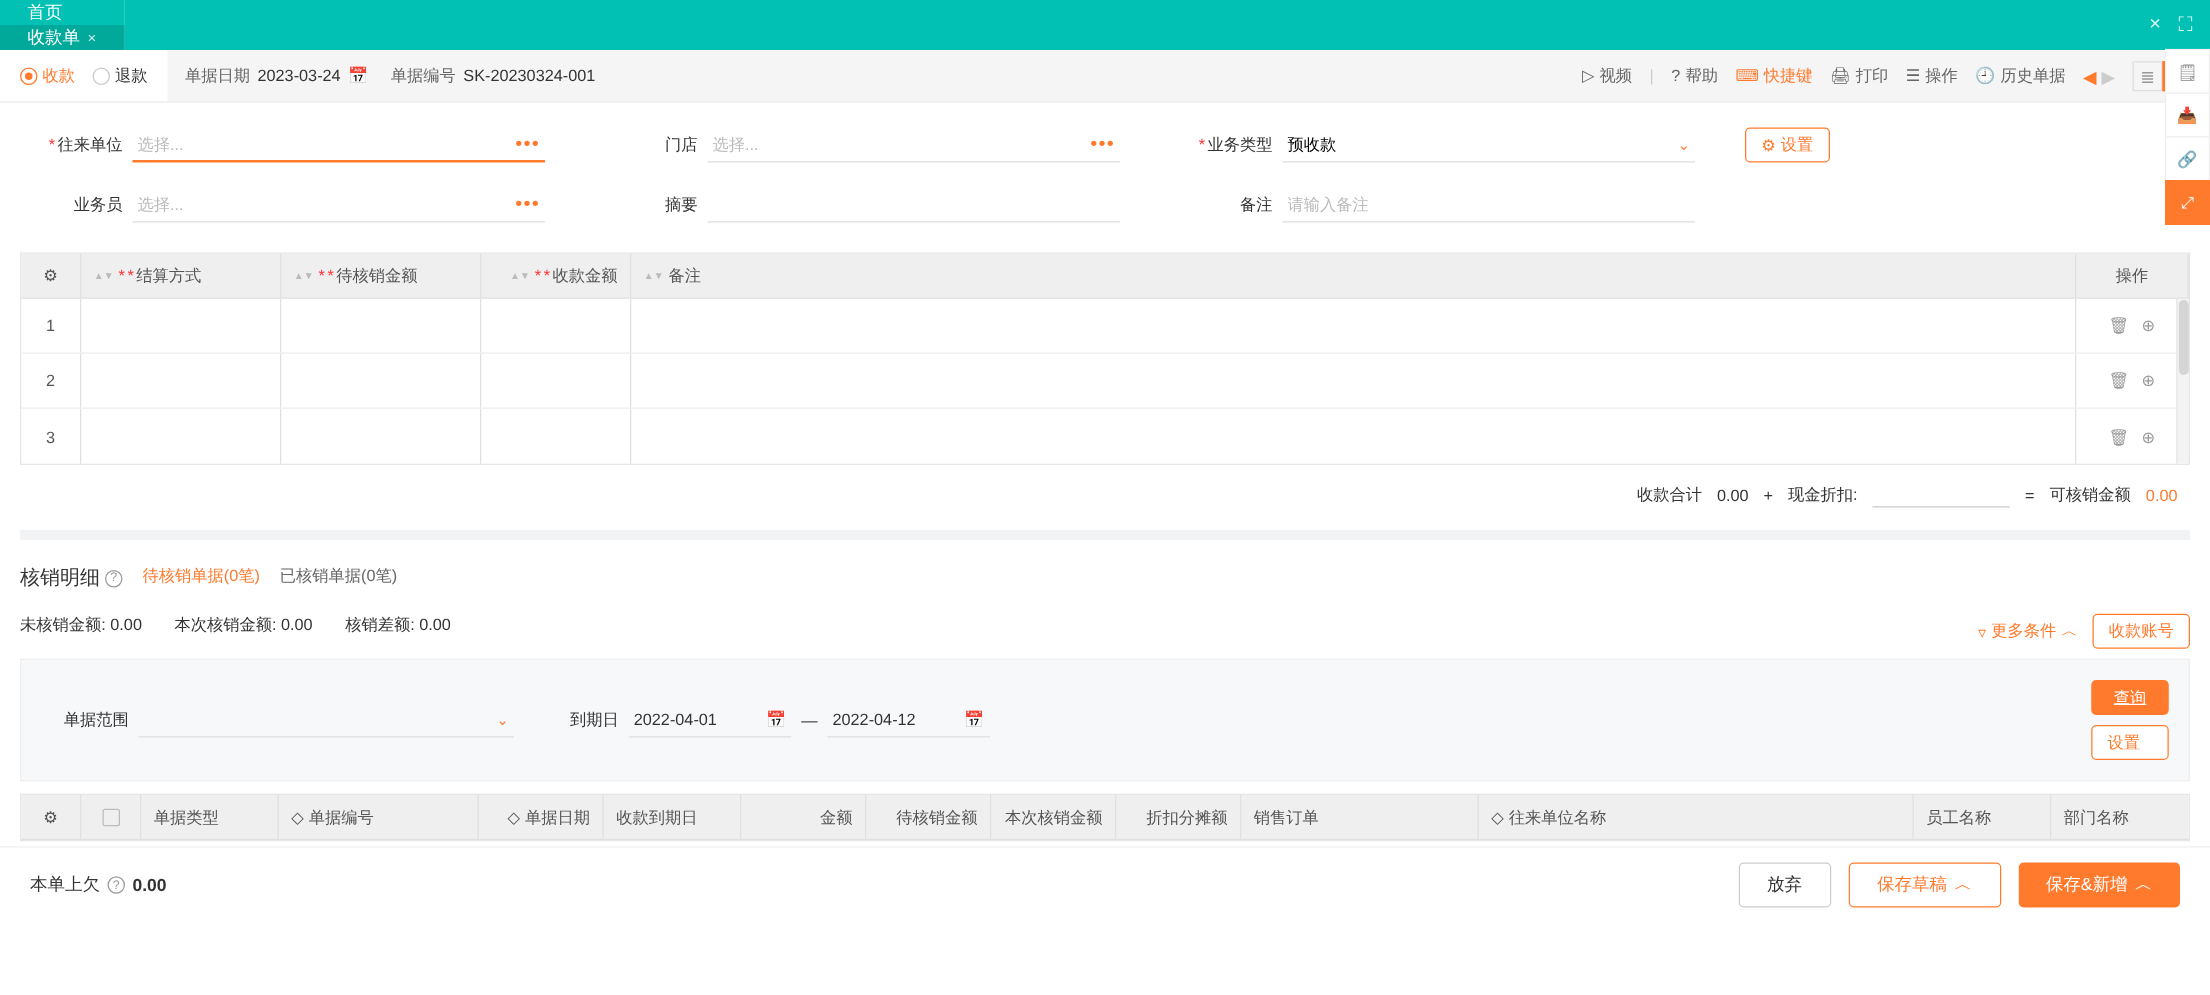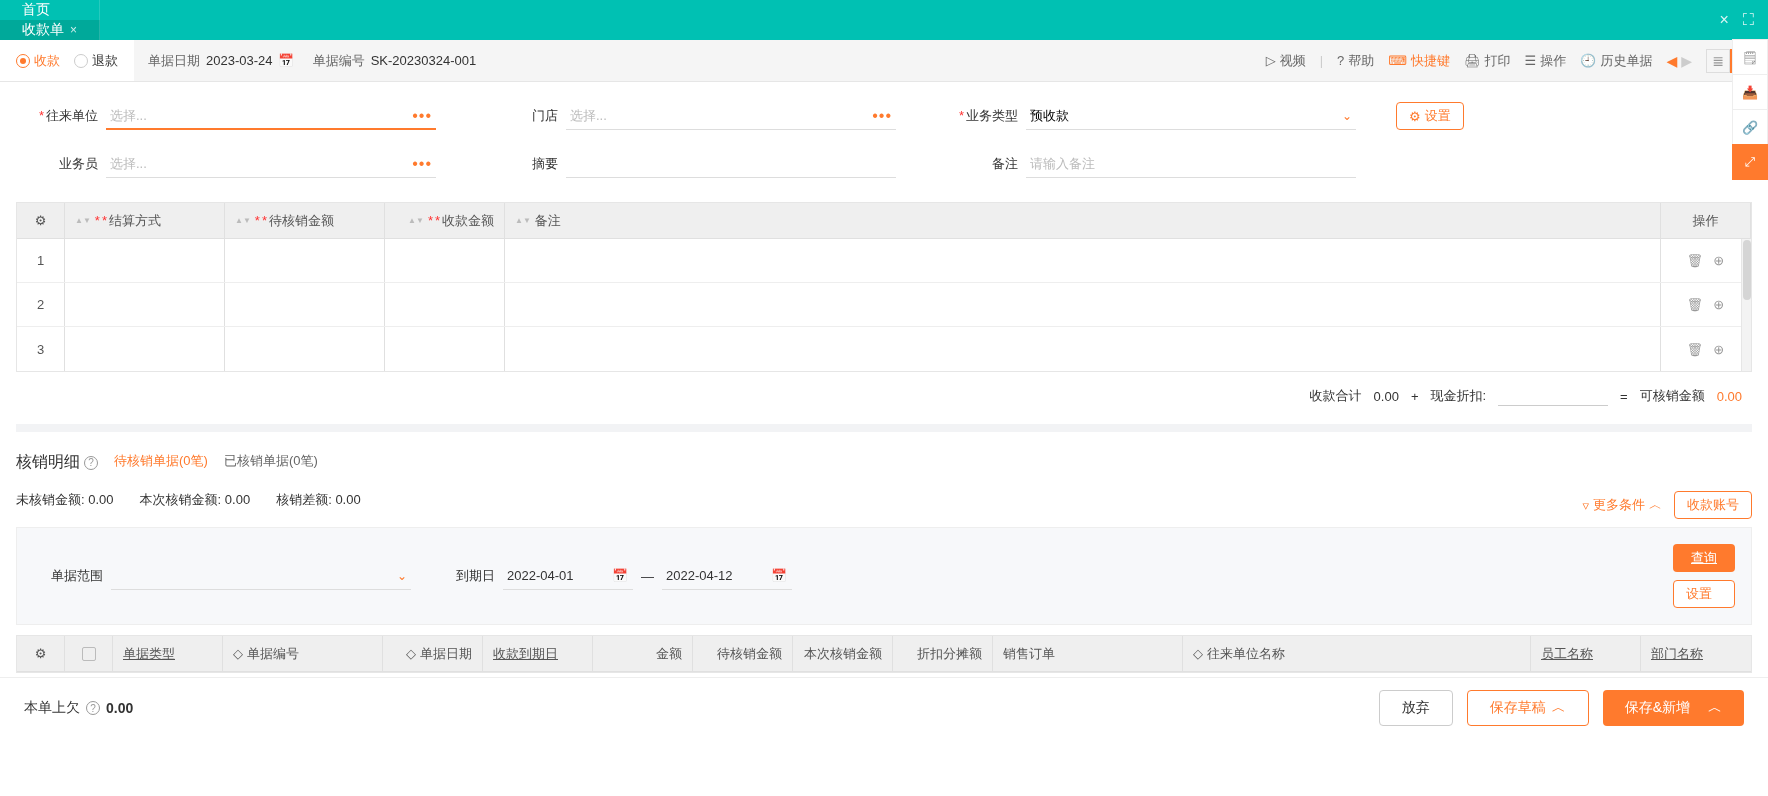--- a/index.html
+++ b/index.html
@@ -91,34 +91,34 @@
 .date-like { border:none; border-bottom:1px solid #ddd; width:130px; height:28px; display:flex; align-items:center; justify-content:space-between; padding:0 4px;}
 .btn-solid { background:#ff7a2d; color:#fff; border:none; border-radius:4px; height:28px; padding:0 18px; cursor:pointer; font-size:13px;text-decoration:underline;}
 .filter-btns { display:flex; flex-direction:column; gap:8px; margin-left:auto;}
 
 
 .tbl2 { border:1px solid #e6e6e6; margin-top:10px;}
 .tbl2-head { display:flex; background:#efefef; height:36px; border-bottom:1px solid #e0e0e0;}
 .tbl2-head .th2 { border-right:1px solid #e0e0e0; display:flex; align-items:center; padding:0 10px; color:#555; font-size:13px; gap:4px; white-space:nowrap;}
 .th2:last-child{border-right:none;}
 .w48{width:48px; justify-content:center;}
-.w110{width:110px;text-decoration:underline;}
+.w110{width:110px;}
 .w160{width:160px;}
 .w190{width:190px;}
 .w100{width:100px; justify-content:flex-end;}
 .flex1{flex:1;}
 .chk { width:14px; height:14px; border:1px solid #bbb; border-radius:2px;}
 
 
 .footer { position:relative; margin-top:4px; border-top:1px solid #eee; padding:12px 24px; display:flex; align-items:center; justify-content:space-between;}
 .owe { display:flex; align-items:center; gap:6px; font-size:14px;}
 .footer-btns { display:flex; gap:14px;}
 .btn-ghost { border:1px solid #ccc; background:#fff; color:#333; border-radius:4px; height:36px; padding:0 22px; font-size:14px; cursor:pointer;}
 .btn-out-lg { border:1px solid #ff7a2d; color:#ff7a2d; background:#fff; border-radius:4px; height:36px; padding:0 22px; cursor:pointer; font-size:14px; display:inline-flex; align-items:center; gap:6px;}
-.btn-solid-lg { background:#ff7a2d; color:#fff; border:none; border-radius:4px; height:36px; padding:0 22px; cursor:pointer; font-size:14px; display:inline-flex; align-items:center; gap:18px;}
+.btn-solid-lg { background:#ff7a2d; color:#fff; border:none; border-radius:4px; height:36px; padding:0 22px; cursor:pointer; font-size:14px; display:inline-flex; align-items:center; gap:6px;}
 
 
 .dock { position:fixed; right:0; top:40px; width:36px; display:flex; flex-direction:column; gap:0;}
 .dock-item { width:36px; height:36px; background:#fff; border:1px solid #eee; display:flex; align-items:center; justify-content:center; cursor:pointer; color:#888; margin-top:-1px;}
 .dock-item.active { background:#ff7a2d; color:#fff; border-color:#ff7a2d;}
 </style>
 </head>
 <body>
 
 <div class="tabbar">

